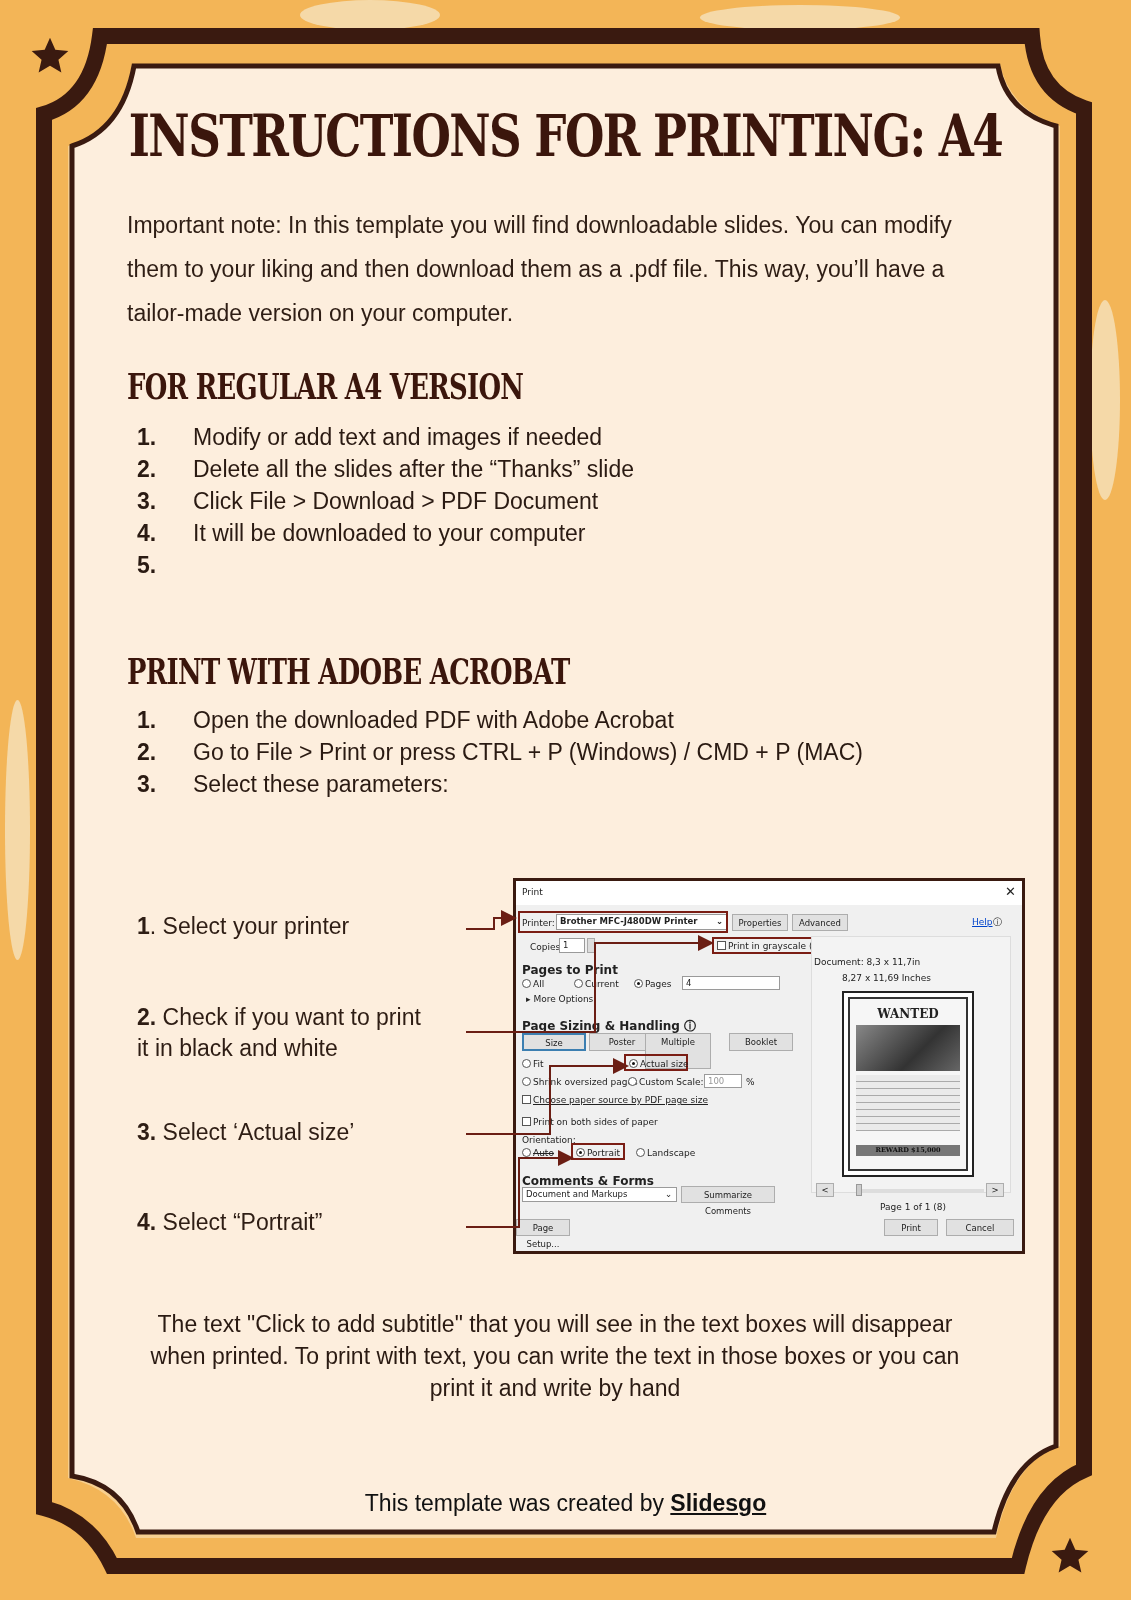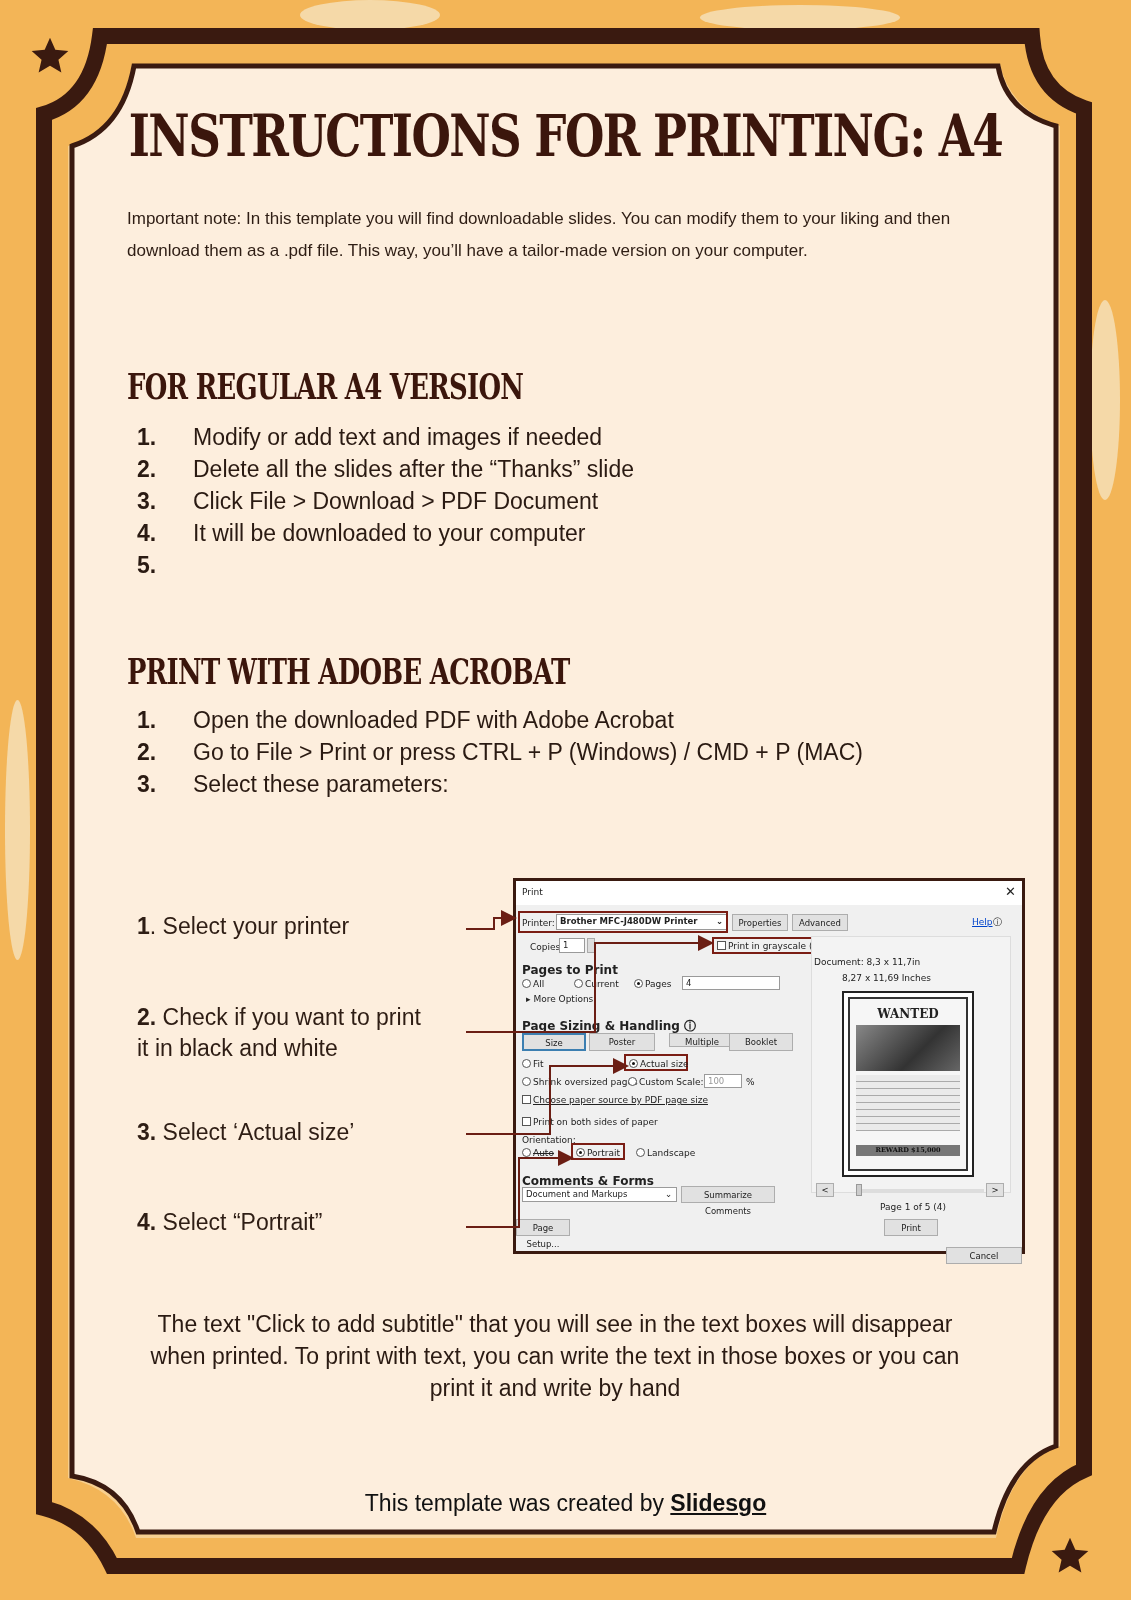--- a/index.html
+++ b/index.html
@@ -21,21 +21,21 @@
     font-family: "DejaVu Serif", serif;
     font-weight: bold;
     font-size: 58px;
     letter-spacing: -2px;
     color: #3b160c;
     transform: scaleX(0.78);
     transform-origin: center;
   }
   .intro {
     position: absolute; left: 127px; top: 203px; width: 860px;
-    font-size: 17px; line-height: 32px; color: #2e1d14;
+    font-size: 23px; line-height: 44px; color: #2e1d14;
   }
   .section-heading {
     position: absolute; left: 127px;
     font-family: "DejaVu Serif", serif; font-weight: bold;
     font-size: 36px; color: #3b160c; letter-spacing: -1px;
     transform: scaleX(0.72); transform-origin: left center;
     white-space: nowrap;
   }
   .steps { position: absolute; left: 137px; list-style: none; }
   .steps li { font-size: 23px; line-height: 32px; display: flex; white-space: nowrap; }
@@ -199,21 +199,21 @@
     <span class="dlg-abs grp-label" style="left:6px;top:82px;">Pages to Print</span>
     <span class="dlg-abs" style="left:6px;top:98px;"><span class="radio"></span><span>All</span></span>
     <span class="dlg-abs" style="left:58px;top:98px;"><span class="radio"></span><span>Current</span></span>
     <span class="dlg-abs" style="left:118px;top:98px;"><span class="radio on"></span><span>Pages</span></span>
     <div class="field" style="left:166px;top:95px;width:98px;height:14px;">4</div>
     <span class="dlg-abs" style="left:10px;top:113px;">▸ <span>More Options</span></span>
 
     <span class="dlg-abs grp-label" style="left:6px;top:137px;"><span>Page Sizing &amp; Handling</span> ⓘ</span>
     <div class="btn" style="left:6px;top:152px;width:64px;height:18px;border:2px solid #3c7fb1;">Size</div>
     <div class="btn" style="left:73px;top:152px;width:66px;height:18px;">Poster</div>
-    <div class="btn" style="left:129px;top:152px;width:66px;height:14px;margin-left:24px;">Multiple</div>
+    <div class="btn" style="left:129px;top:152px;width:66px;height:36px;">Multiple</div>
     <div class="btn" style="left:213px;top:152px;width:64px;height:18px;">Booklet</div>
 
     <span class="dlg-abs" style="left:6px;top:178px;"><span class="radio"></span><span>Fit</span></span>
     <div class="hl" style="left:108px;top:173px;width:64px;height:17px;"></div>
     <span class="dlg-abs" style="left:113px;top:178px;"><span class="radio on"></span><span>Actual size</span></span>
     <span class="dlg-abs" style="left:6px;top:196px;"><span class="radio"></span><span>Shrink oversized pages</span></span>
     <span class="dlg-abs" style="left:112px;top:196px;"><span class="radio"></span><span>Custom Scale:</span></span>
     <div class="field" style="left:188px;top:193px;width:38px;height:14px;color:#999;">100</div>
     <span class="dlg-abs" style="left:230px;top:196px;">%</span>
     <span class="dlg-abs" style="left:6px;top:214px;text-decoration:underline;"><span class="check"></span><span>Choose paper source by PDF page size</span></span>
@@ -227,21 +227,21 @@
 
     <span class="dlg-abs grp-label" style="left:6px;top:293px;">Comments &amp; Forms</span>
     <div class="field" style="left:6px;top:306px;width:155px;height:15px;">
       <span>Document and Markups</span>
       <span style="position:absolute;right:4px;top:0;">⌄</span>
     </div>
     <div class="btn" style="left:165px;top:305px;width:94px;height:17px;">Summarize Comments</div>
 
     <div class="btn" style="left:0px;top:338px;width:54px;height:17px;">Page Setup...</div>
     <div class="btn" style="left:368px;top:338px;width:54px;height:17px;">Print</div>
-    <div class="btn" style="left:430px;top:338px;width:76px;height:17px;margin-top:28px;">Cancel</div>
+    <div class="btn" style="left:430px;top:338px;width:68px;height:17px;">Cancel</div>
 
     <div class="preview-panel"></div>
 
     <span class="dlg-abs" style="left:298px;top:76px;">Document: 8,3 x 11,7in</span>
 
     <span class="dlg-abs" style="left:326px;top:76px;transform:translate(0,16px);">8,27 x 11,69 Inches</span>
 
     <div class="poster" style="top:110px;">
       <div class="poster-inner">
         <div class="wanted">WANTED</div>
@@ -258,21 +258,21 @@
           </div>
         <div class="reward">REWARD $15,000</div>
       </div>
     </div>
 
     <div class="btn" style="left:300px;top:302px;width:18px;height:14px;line-height:12px;">&lt;</div>
     <div class="dlg-abs" style="left:340px;top:308px;width:128px;height:3px;background:#ddd;">
       <div style="position:absolute;left:0;top:-5px;width:6px;height:12px;background:#ccc;border:1px solid #999;"></div>
     </div>
     <div class="btn" style="left:470px;top:302px;width:18px;height:14px;line-height:12px;">&gt;</div>
-    <span class="dlg-abs" style="left:364px;top:321px;">Page 1 of 5 (4)</span>
+    <span class="dlg-abs" style="left:364px;top:321px;">Page 1 of 1 (8)</span>
   </div>
 
   <svg style="position:absolute;left:0;top:0;" width="1131" height="1600">
     <defs>
       <marker id="ah" markerWidth="8" markerHeight="8" refX="7" refY="4" orient="auto">
         <path d="M0,0 L8,4 L0,8 Z" fill="#6b1e14"></path>
       </marker>
     </defs>
     <g stroke="#6b1e14" stroke-width="2" fill="none">
       <path d="M466,929 L494,929 L494,918 L515,918" marker-end="url(#ah)"></path>

